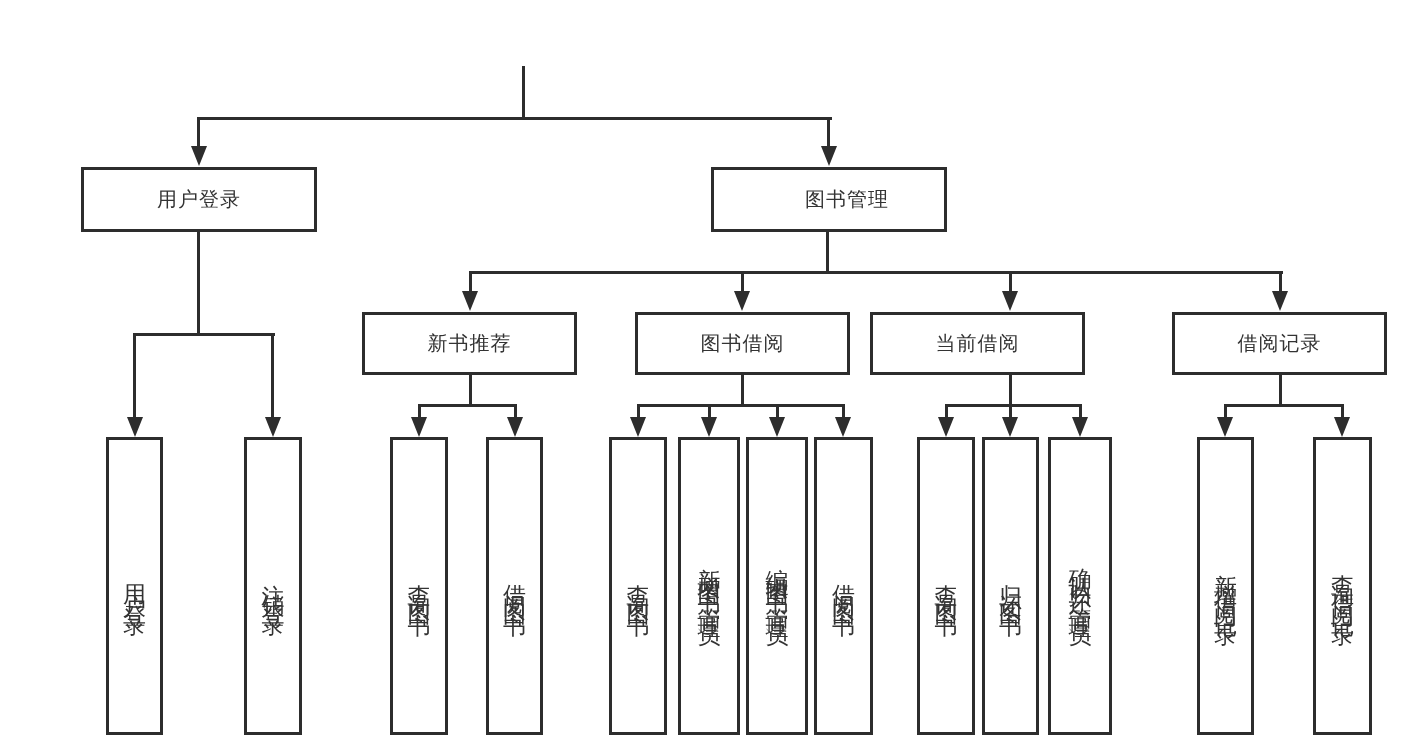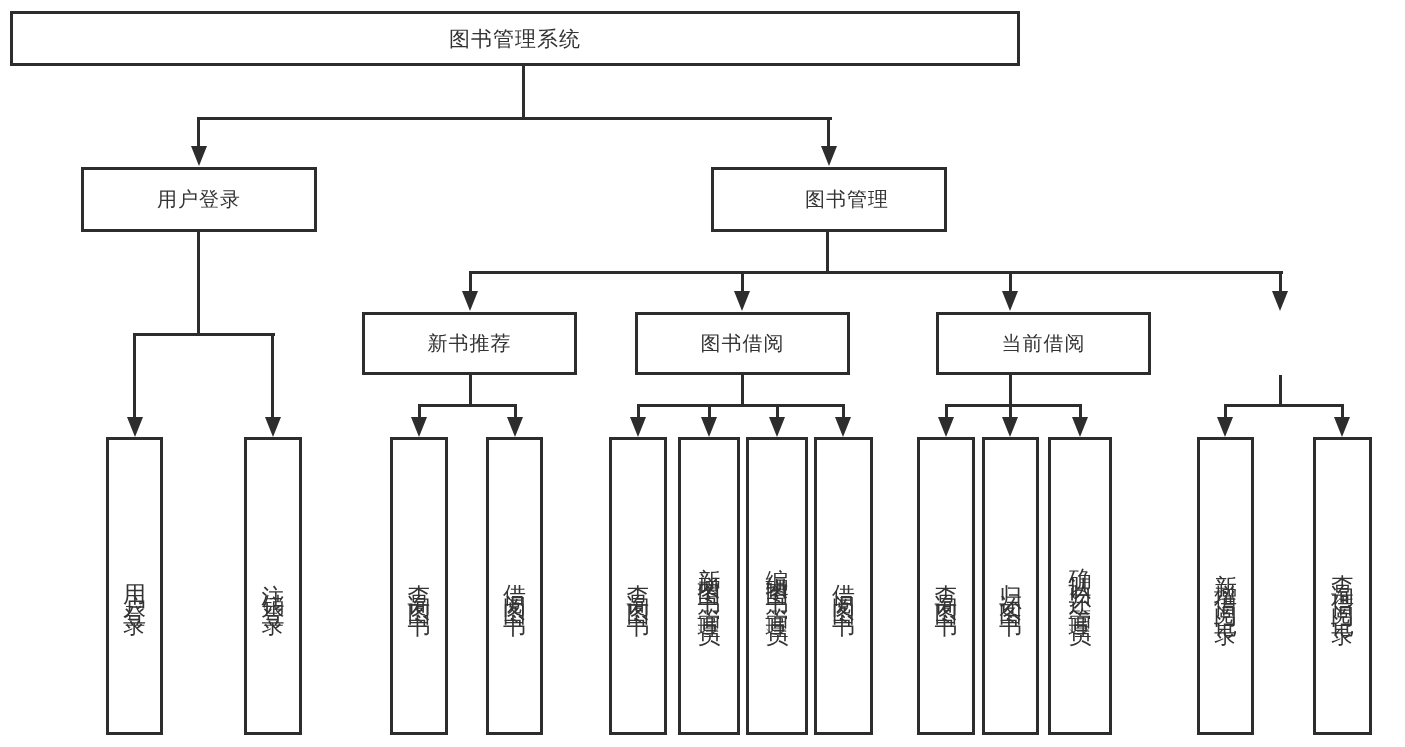--- a/index.html
+++ b/index.html
@@ -34,28 +34,28 @@
     font-family:"Liberation Sans","DejaVu Sans",sans-serif;
     font-size:19px;color:#a7a7a7;letter-spacing:1px;white-space:nowrap;
     text-shadow:1px 1px 0 rgba(255,255,255,0.85);
   }
 </style>
 </head>
 <body>
 
 <div id="stage">
 
-  <div class="hbox root" style="left:10px;top:11px;width:1010px;height:55px;">图书管理系统</div>
 
   <div class="hbox" style="left:81px;top:167px;width:236px;height:65px;">用户登录</div>
   <div class="hbox" style="left:711px;top:167px;width:236px;height:65px;padding-left:36px;">图书管理</div>
 
   <div class="hbox" style="left:635px;top:312px;width:215px;height:63px;">图书借阅</div>
   <div class="hbox" style="left:362px;top:312px;width:215px;height:63px;">新书推荐</div>
-  <div class="hbox" style="left:936px;top:312px;width:215px;height:63px;">当前借阅</div>
+  <div class="hbox" style="left:870px;top:312px;width:215px;height:63px;">当前借阅</div>
+  <div class="hbox" style="left:1172px;top:312px;width:215px;height:63px;">借阅记录</div>
 
   <div class="vbox" style="left:106px;top:437px;width:57px;height:298px;">
     <span class="vtext">用户登录</span>
   </div>
   <div class="vbox" style="left:244px;top:437px;width:58px;height:298px;">
     <span class="vtext">注销登录</span>
   </div>
 
   <div class="vbox" style="left:390px;top:437px;width:58px;height:298px;">
     <span class="vtext">查询图书</span>

